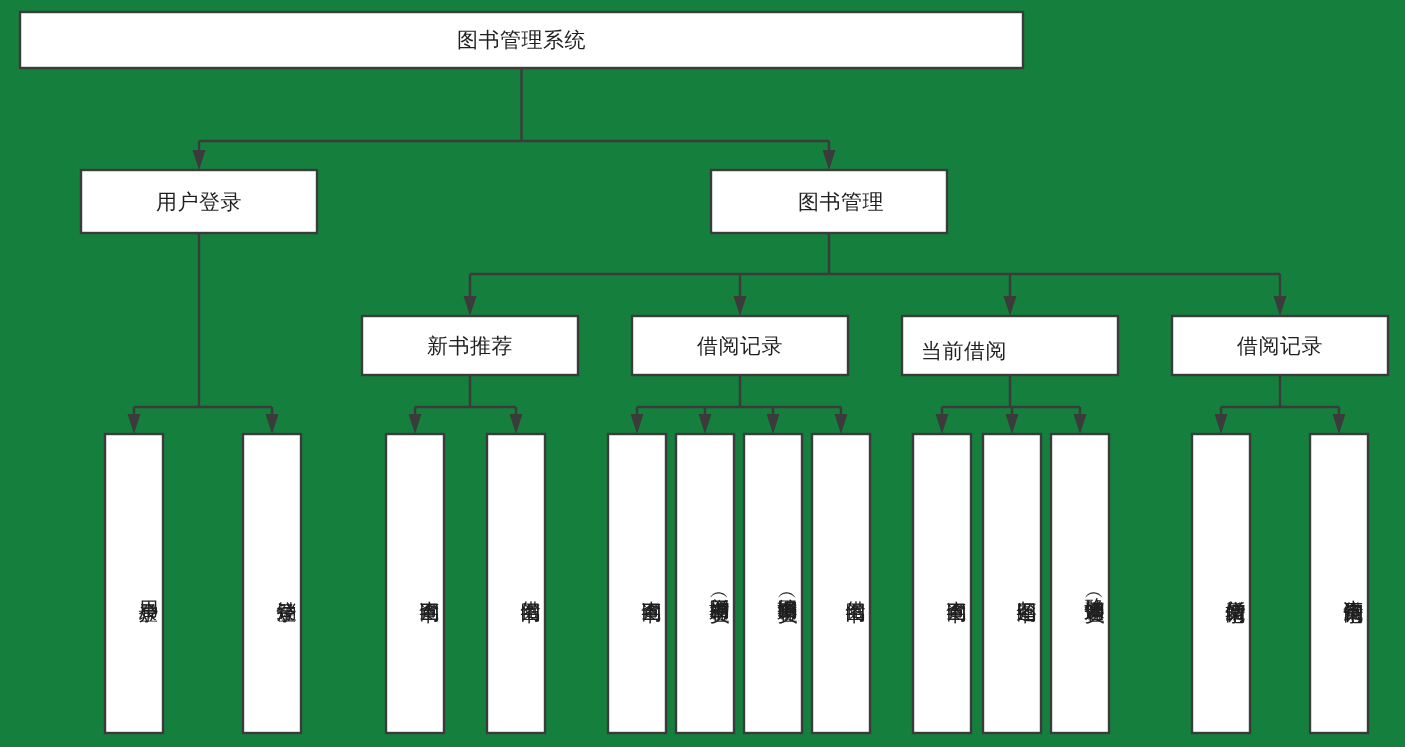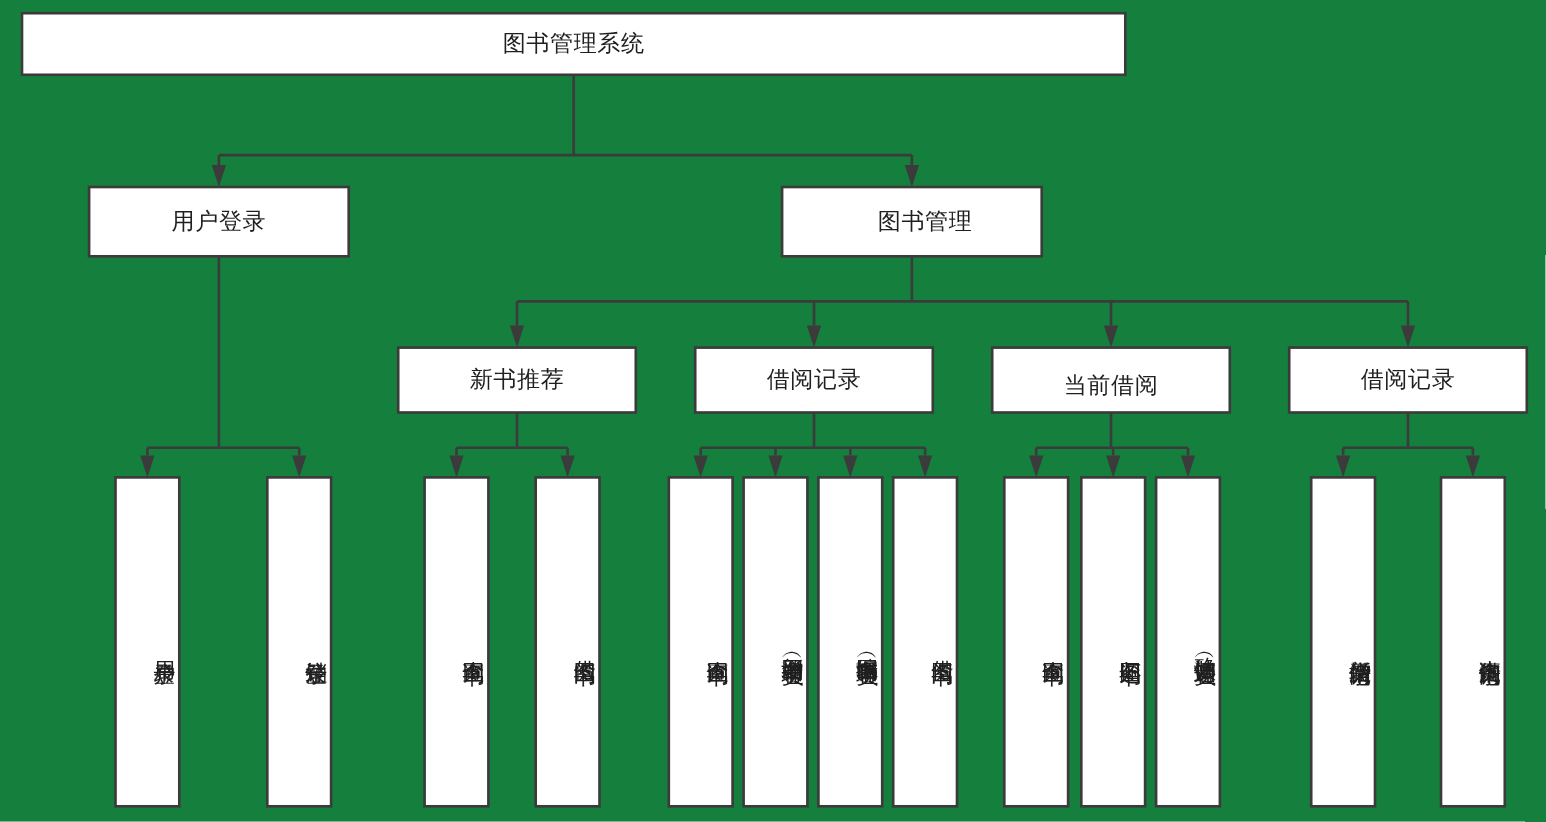--- a/index.html
+++ b/index.html
@@ -158,21 +158,21 @@
         <rect x="1310" y="434" width="58" height="299" class="node-rect"></rect>
       </g>
   </svg>
 
   <div id="label-layer">
       <div class="node-label horizontal" style="left: 20px; top: 12px; width: 1003px; height: 56px;">图书管理系统</div>
       <div class="node-label horizontal" style="left: 81px; top: 170px; width: 236px; height: 63px;">用户登录</div>
       <div class="node-label horizontal" style="left: 711px; top: 170px; width: 260px; height: 63px;">图书管理</div>
       <div class="node-label horizontal" style="left: 362px; top: 316px; width: 216px; height: 59px;">新书推荐</div>
       <div class="node-label horizontal" style="left: 632px; top: 316px; width: 216px; height: 59px;">借阅记录</div>
-      <div class="node-label horizontal" style="left: 902px; top: 316px; width: 216px; height: 69px;">当前借阅</div>
+      <div class="node-label horizontal" style="left: 856px; top: 316px; width: 216px; height: 69px;">当前借阅</div>
       <div class="node-label horizontal" style="left: 1172px; top: 316px; width: 216px; height: 59px;">借阅记录</div>
       <div class="node-label vertical" style="left: 105px; top: 434px; width: 58px; height: 299px;">用户登录</div>
       <div class="node-label vertical" style="left: 243px; top: 434px; width: 58px; height: 299px;">注销登录</div>
       <div class="node-label vertical" style="left: 386px; top: 434px; width: 58px; height: 299px;">查询图书</div>
       <div class="node-label vertical" style="left: 487px; top: 434px; width: 58px; height: 299px;">借阅图书</div>
       <div class="node-label vertical" style="left: 608px; top: 434px; width: 58px; height: 299px;">查询图书</div>
       <div class="node-label vertical" style="left: 676px; top: 434px; width: 58px; height: 299px;">新增图书（管理员）</div>
       <div class="node-label vertical" style="left: 744px; top: 434px; width: 58px; height: 299px;">编辑图书（管理员）</div>
       <div class="node-label vertical" style="left: 812px; top: 434px; width: 58px; height: 299px;">借阅图书</div>
       <div class="node-label vertical" style="left: 913px; top: 434px; width: 58px; height: 299px;">查询图书</div>

